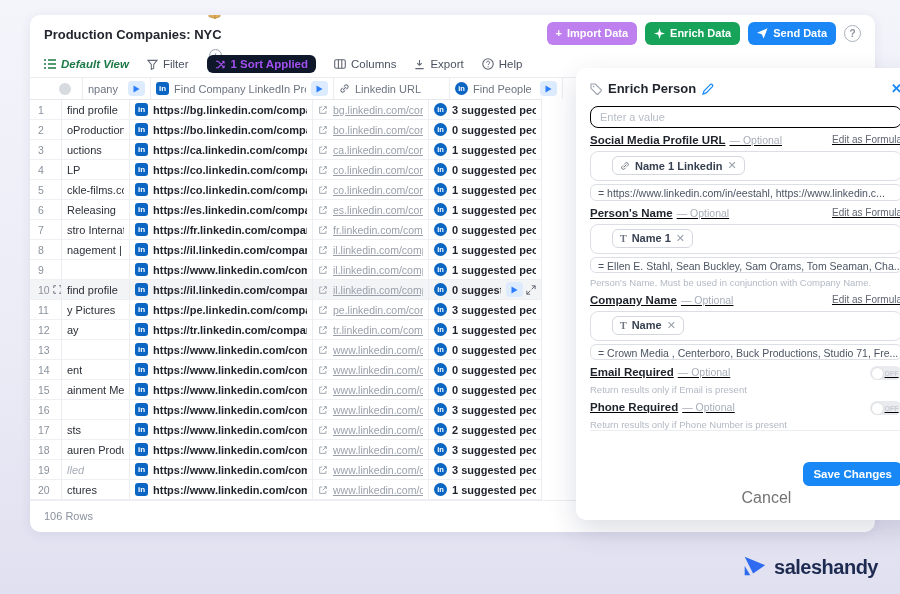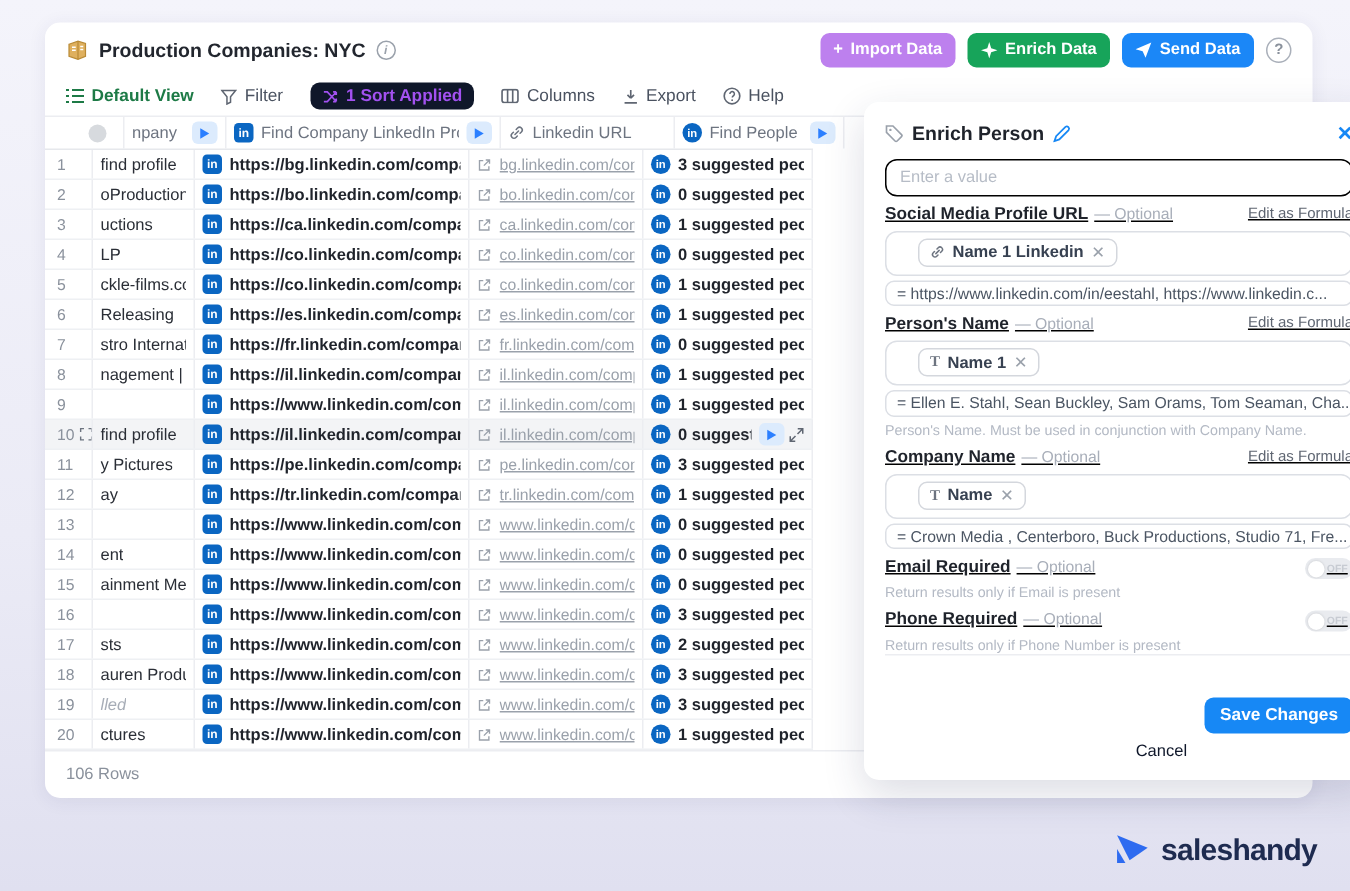--- a/index.html
+++ b/index.html
@@ -3,35 +3,35 @@
 <meta charset="utf-8">
 <style>
   * { box-sizing: border-box; margin: 0; padding: 0; }
   html,body { width:900px; height:594px; overflow:hidden; }
   body { font-family:"Liberation Sans", sans-serif; background:linear-gradient(180deg,#f4f4fb 0%,#ebebf6 60%,#e0e0f0 100%); position:relative; }
 
   .card { position:absolute; left:30px; top:15px; width:845px; height:517px; background:#fff; border-radius:10px; box-shadow:0 2px 12px rgba(50,50,100,.08); overflow:hidden; }
 
   
   .card-header { height:36px; display:flex; align-items:center; padding:0 14px; }
-  .title-wrap { display:flex; align-items:center; gap:7px; }
+  .title-wrap { display:flex; align-items:flex-end; gap:7px;flex-direction:column; }
   .page-title { font-size:13px; font-weight:700; color:#22262e; }
   .info-circle { width:13px; height:13px; border:1.2px solid #9aa1ab; border-radius:50%; color:#9aa1ab; font-size:8px; font-weight:700; display:flex; align-items:center; justify-content:center; font-style:italic; }
   .header-actions { margin-left:auto; display:flex; align-items:center; gap:8px; }
   .btn { height:23px; border:none; border-radius:6px; color:#fff; font-size:11px; font-weight:700; font-family:"Liberation Sans",sans-serif; padding:0 9px; display:flex; align-items:center; gap:5px; cursor:pointer; }
   .btn-import { background:#bd80ee; }
   .btn-enrich { background:#17a45a; }
   .btn-send   { background:#1b87f7; }
   .help-circle { width:17px; height:17px; border:1.3px solid #aab0ba; border-radius:50%; color:#8a919c; font-size:10px; font-weight:700; display:flex; align-items:center; justify-content:center; background:#fff; }
 
   
   .toolbar { height:27px; display:flex; align-items:center; gap:18px; padding:0 14px; border-bottom:1px solid #ecedf1; font-size:11.5px; color:#4a5260; }
   .tool { display:flex; align-items:center; gap:5px; cursor:pointer; }
   .tool svg { flex:none; }
-  .tool-view { color:#1d7a46; font-weight:700; }
+  .tool-view { color:#1d7a46; font-weight:700;font-style:italic; }
   .tool-sort { background:#0f172a; color:#a251f0; font-weight:600; padding:3px 8px; border-radius:6px; }
 
   
   .table { width:512px; }
   .thead { display:flex; height:22px; border-bottom:1px solid #e6e8ec; font-size:11px; color:#6d7480;padding-left:21px; }
   .th, .td { display:flex; align-items:center; border-right:1px solid #ecedf1; padding:0 5px; overflow:hidden; white-space:nowrap; gap:5px; }
   .th-num, .td-num { flex:0 0 32px; padding-left:8px; gap:3px; }
   .th-company, .td-company { flex:0 0 68px; }
   .th-profile, .td-profile { flex:0 0 183px; }
   .th-url, .td-url { flex:0 0 116px; }
@@ -70,21 +70,21 @@
   .chipbox { margin-top:5px; border:1px solid #dcdfe5; border-radius:8px; padding:4px 5px; min-height:30px; display:flex; align-items:flex-start; }
   .chip { display:inline-flex; align-items:center; gap:5px; border:1px solid #d4d7dd; border-radius:6px; padding:2px 7px; font-size:11px; font-weight:600; color:#374151; background:#fff;margin-left:16px; }
   .chip .cicon { color:#6d7480; display:flex; font-weight:700; font-size:10px; font-family:"Liberation Serif",serif; }
   .chip-x { color:#9aa1ab; font-size:11px; cursor:pointer; font-weight:400; }
   .formula { margin-top:3px; border:1px solid #dcdfe5; border-radius:6px; padding:2px 7px; font-size:10.5px; color:#4b5563; white-space:nowrap; overflow:hidden; }
   .helper { margin-top:4px; font-size:9.5px; color:#b3b9c4; }
   .toggle { margin-left:auto; width:32px; height:14px; background:#e9ebef; border-radius:8px; display:flex; align-items:center; padding:1.5px; gap:2px; cursor:pointer; }
   .knob { width:11px; height:11px; background:#fff; border-radius:50%; box-shadow:0 0 2px rgba(0,0,0,.15); flex:none; }
   .toggle .off { font-size:7px; font-weight:700; color:#c7cbd2; }
   .panel-footer { margin-top:auto; border-top:1px solid #ecedf1; padding-top:10px; display:flex; align-items:center; justify-content:flex-end; gap:12px; }
-  .cancel { font-size:11px; color:#0f172a; cursor:pointer;margin-top:48px; }
+  .cancel { font-size:16px; color:#737373; cursor:pointer;margin-top:48px; }
   .save { background:#1788f5; color:#fff; border:none; border-radius:6px; font-size:11.5px; font-weight:700; font-family:"Liberation Sans",sans-serif; padding:6px 10px; cursor:pointer; }
 
   
   .brand { position:absolute; right:22px; bottom:14px; display:flex; align-items:center; gap:7px; }
   .brand-name { font-size:20px; font-weight:800; color:#1e2b50; letter-spacing:-0.5px; }
 </style>
 </head>
 <body>
 
 <div class="card">

